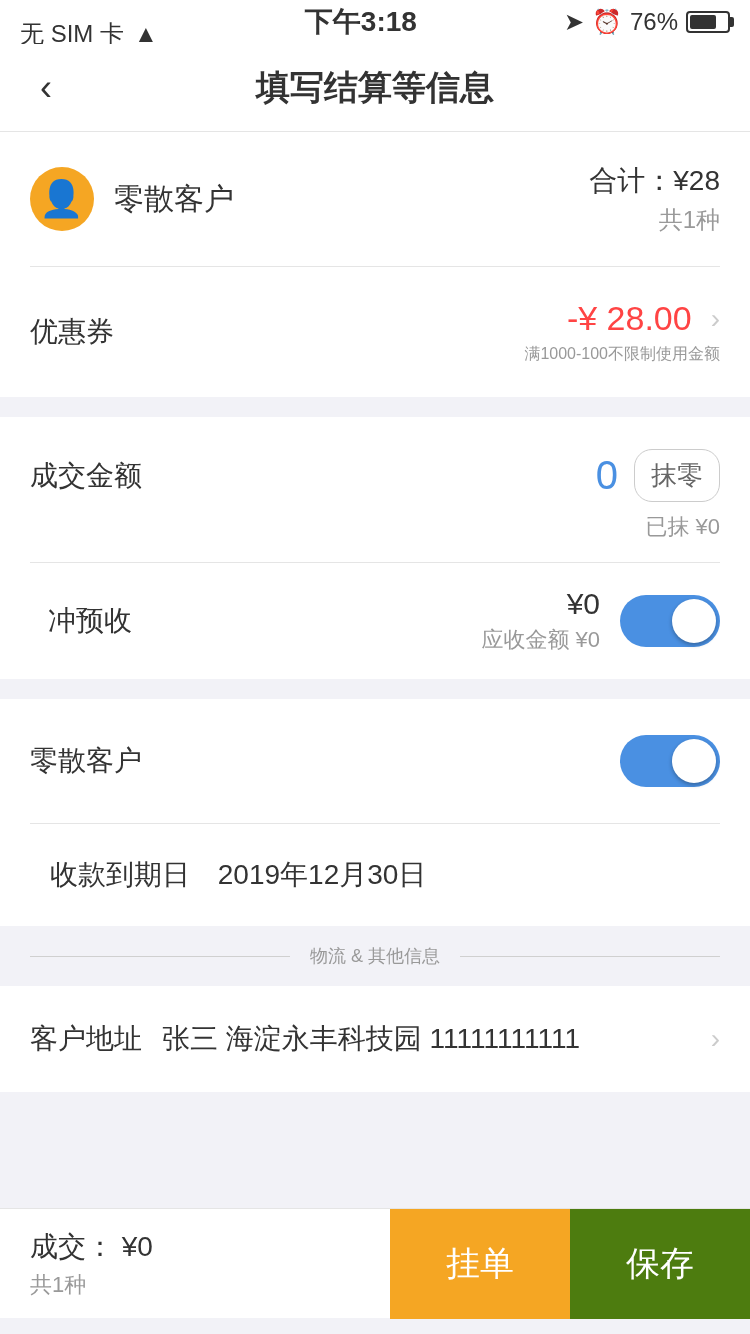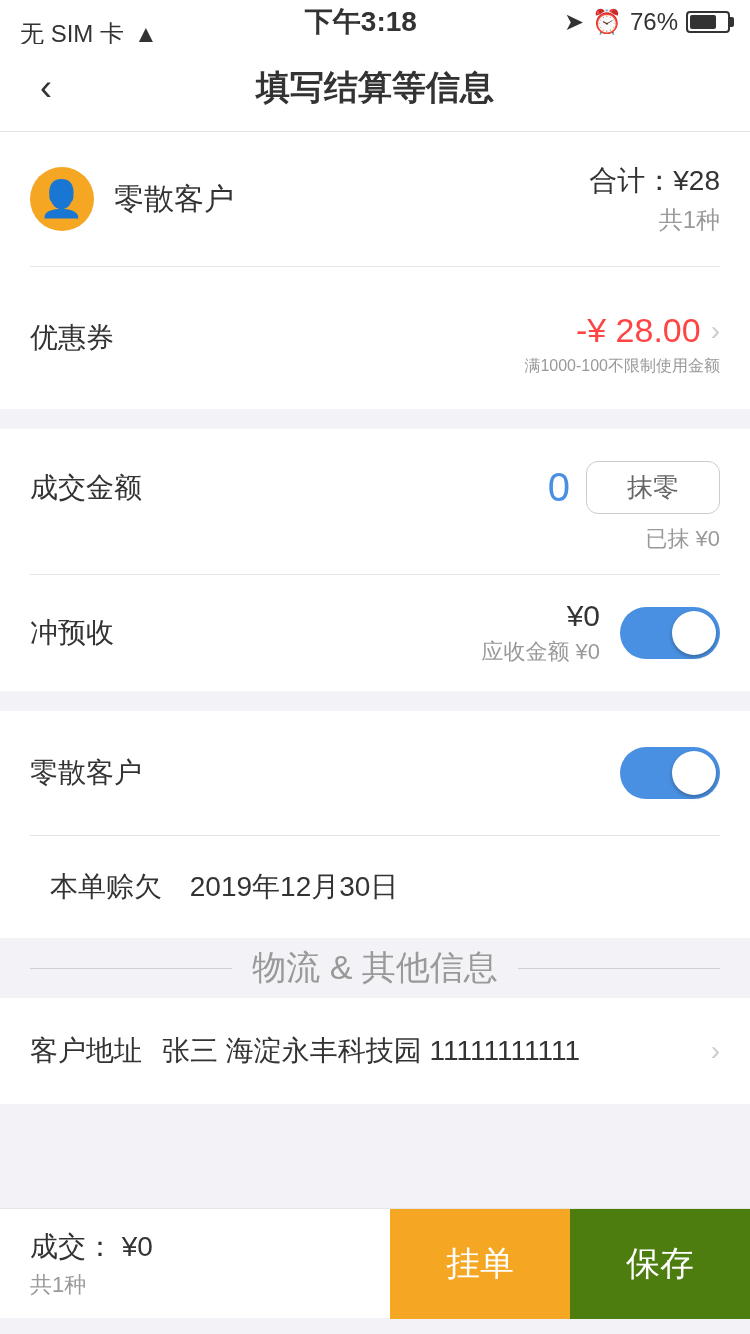--- a/index.html
+++ b/index.html
@@ -130,37 +130,37 @@
     .deal-right { display: flex; align-items: center; gap: 16px; }
     .deal-value {
       font-size: 40px;
       color: #4a90e2;
       font-weight: 500;
       min-width: 40px;
       text-align: right;
     }
     .round-zero-btn {
       border: 1px solid #ccc;
-      border-radius: 12px;
-      padding: 8px 40px;
+      border-radius: 18px;
+      padding: 8px 16px;
       font-size: 26px;
       color: #666;
       background: #fff;
       cursor: pointer;
     }
     .deal-sub { font-size: 22px; color: #999; padding-bottom: 20px; text-align: right; }
 
     
     .prereceive-row {
       display: flex;
       align-items: center;
       justify-content: space-between;
       padding: 24px 0;
     }
-    .prereceive-label { font-size: 28px; color: #333; }
+    .prereceive-label { font-size: 28px; color: #333; margin-left: 18px; }
     .prereceive-right { display: flex; align-items: center; gap: 20px; }
     .prereceive-values { text-align: right; }
     .prereceive-amount { font-size: 30px; color: #333; }
     .prereceive-due { font-size: 22px; color: #999; margin-top: 4px; }
 
     
     .toggle {
       width: 100px; height: 52px;
       background: #4a90e2;
       border-radius: 26px;
@@ -206,21 +206,21 @@
     }
     .logistics-line {
       position: absolute;
       top: 50%;
       left: 30px;
       right: 30px;
       height: 1px;
       background: #d0d0d0;
     }
     .logistics-label {
-      font-size: 34px;
+      font-size: 18px;
       color: #999;
       background: #f2f2f7;
       padding: 0 20px;
       position: relative;
       z-index: 1;
     }
 
     
     .address-row {
       display: flex;
@@ -314,21 +314,21 @@
       <div class="customer-right">
         <div class="total-amount">合计：¥28</div>
         <div class="total-count">共1种</div>
       </div>
     </div>
     <div class="row-divider"></div>
 
     <div class="coupon-row">
       <span class="coupon-label">优惠券</span>
       <div>
-        <div style="display:flex;align-items:center;gap:10px;justify-content:flex-end;margin-top:12px;">
+        <div style="display:flex;align-items:center;gap:19px;justify-content:flex-end;">
           <div class="coupon-amount">-¥ 28.00</div>
           <span class="chevron-right">›</span>
         </div>
         <div class="coupon-desc">满1000-100不限制使用金额</div>
       </div>
     </div>
   </div>
 
   <div class="section-sep"></div>
 
@@ -360,21 +360,21 @@
   <div class="section-sep"></div>
 
   <div class="card">
     <div class="debt-row">
       <span class="debt-label">零散客户</span>
       <div class="toggle">
         <div class="toggle-knob"></div>
       </div>
     </div>
     <div class="due-date-row">
-      <span>本单赊欠</span>
+      <span>收款到期日</span>
       <span>2019年12月30日</span>
     </div>
   </div>
 
   <div class="logistics-sep">
     <div class="logistics-line"></div>
     <span class="logistics-label">物流 &amp; 其他信息</span>
   </div>
 
   <div class="card">

